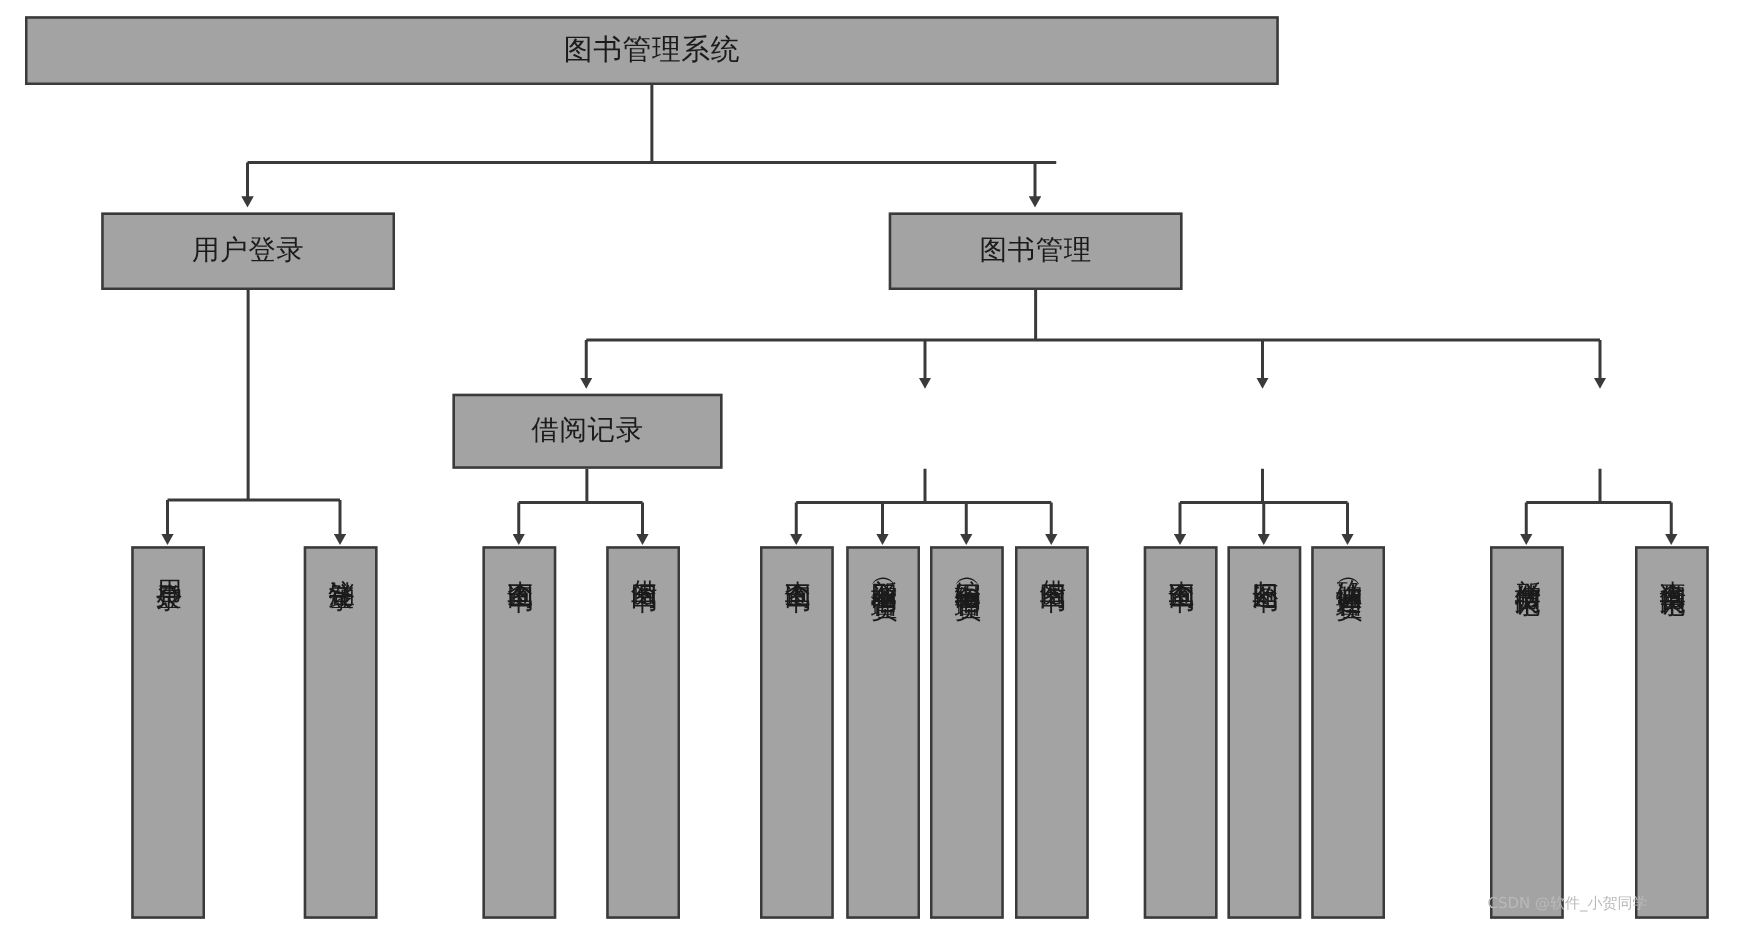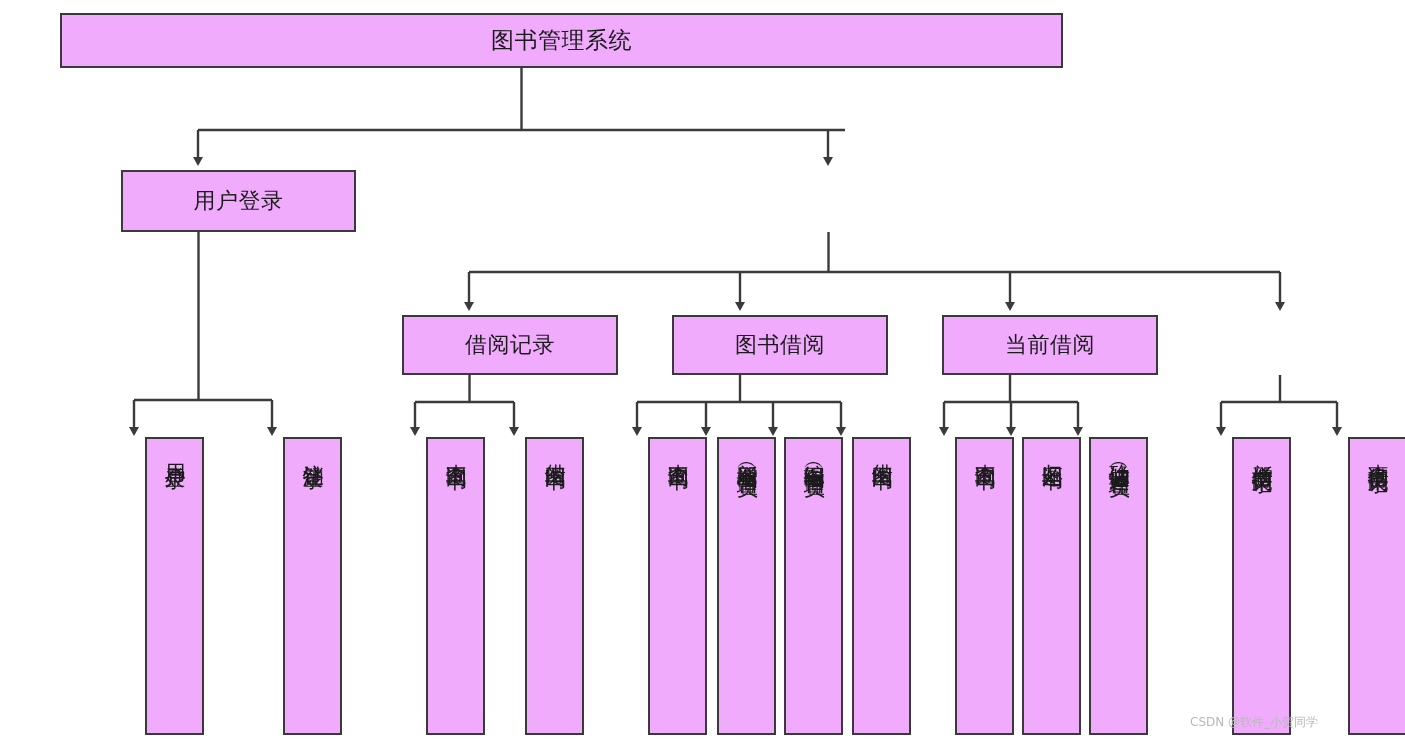--- a/index.html
+++ b/index.html
@@ -22,28 +22,27 @@
     position: absolute;
     left: 0;
     top: 0;
     width: 1405px;
     height: 747px;
     pointer-events: none;
   }
   .node {
     position: absolute;
     box-sizing: border-box;
-    background: #f0abfc;
+    background: #a3a3a3;
     border: 2px solid #3a3a3a;
     display: flex;
     align-items: center;
     justify-content: center;
     color: #1b1b1b;
     z-index: 2;
-    margin-left: 40px;
   }
   .node-label {
     display: block;
     text-align: center;
     line-height: 1.18;
     white-space: nowrap;
   }
   
   .node.horiz .node-label {
     font-size: 22px;
@@ -133,29 +132,26 @@
     </g>
   </svg>
 
   <div class="node horiz root" style="left:20px; top:13px; width:1003px; height:55px;">
     <span class="node-label">图书管理系统</span>
   </div>
 
   <div class="node horiz" style="left:81px; top:170px; width:235px; height:62px;">
     <span class="node-label">用户登录</span>
   </div>
+  <div class="node horiz" style="left:711px; top:170px; width:235px; height:62px;">
+    <span class="node-label">图书管理</span>
+  </div>
 
   <div class="node horiz" style="left:362px; top:315px; width:216px; height:60px;">
     <span class="node-label">借阅记录</span>
-  </div>
-  <div class="node horiz" style="left:632px; top:315px; width:216px; height:60px;">
-    <span class="node-label">图书借阅</span>
-  </div>
-  <div class="node horiz" style="left:902px; top:315px; width:216px; height:60px;">
-    <span class="node-label">当前借阅</span>
   </div>
 
   <div class="node vert" style="left:105px; top:437px; width:59px; height:298px;">
     <span class="node-label">用户登录</span>
   </div>
   <div class="node vert" style="left:243px; top:437px; width:59px; height:298px;">
     <span class="node-label">注销登录</span>
   </div>
 
   <div class="node vert" style="left:386px; top:437px; width:59px; height:298px;">

